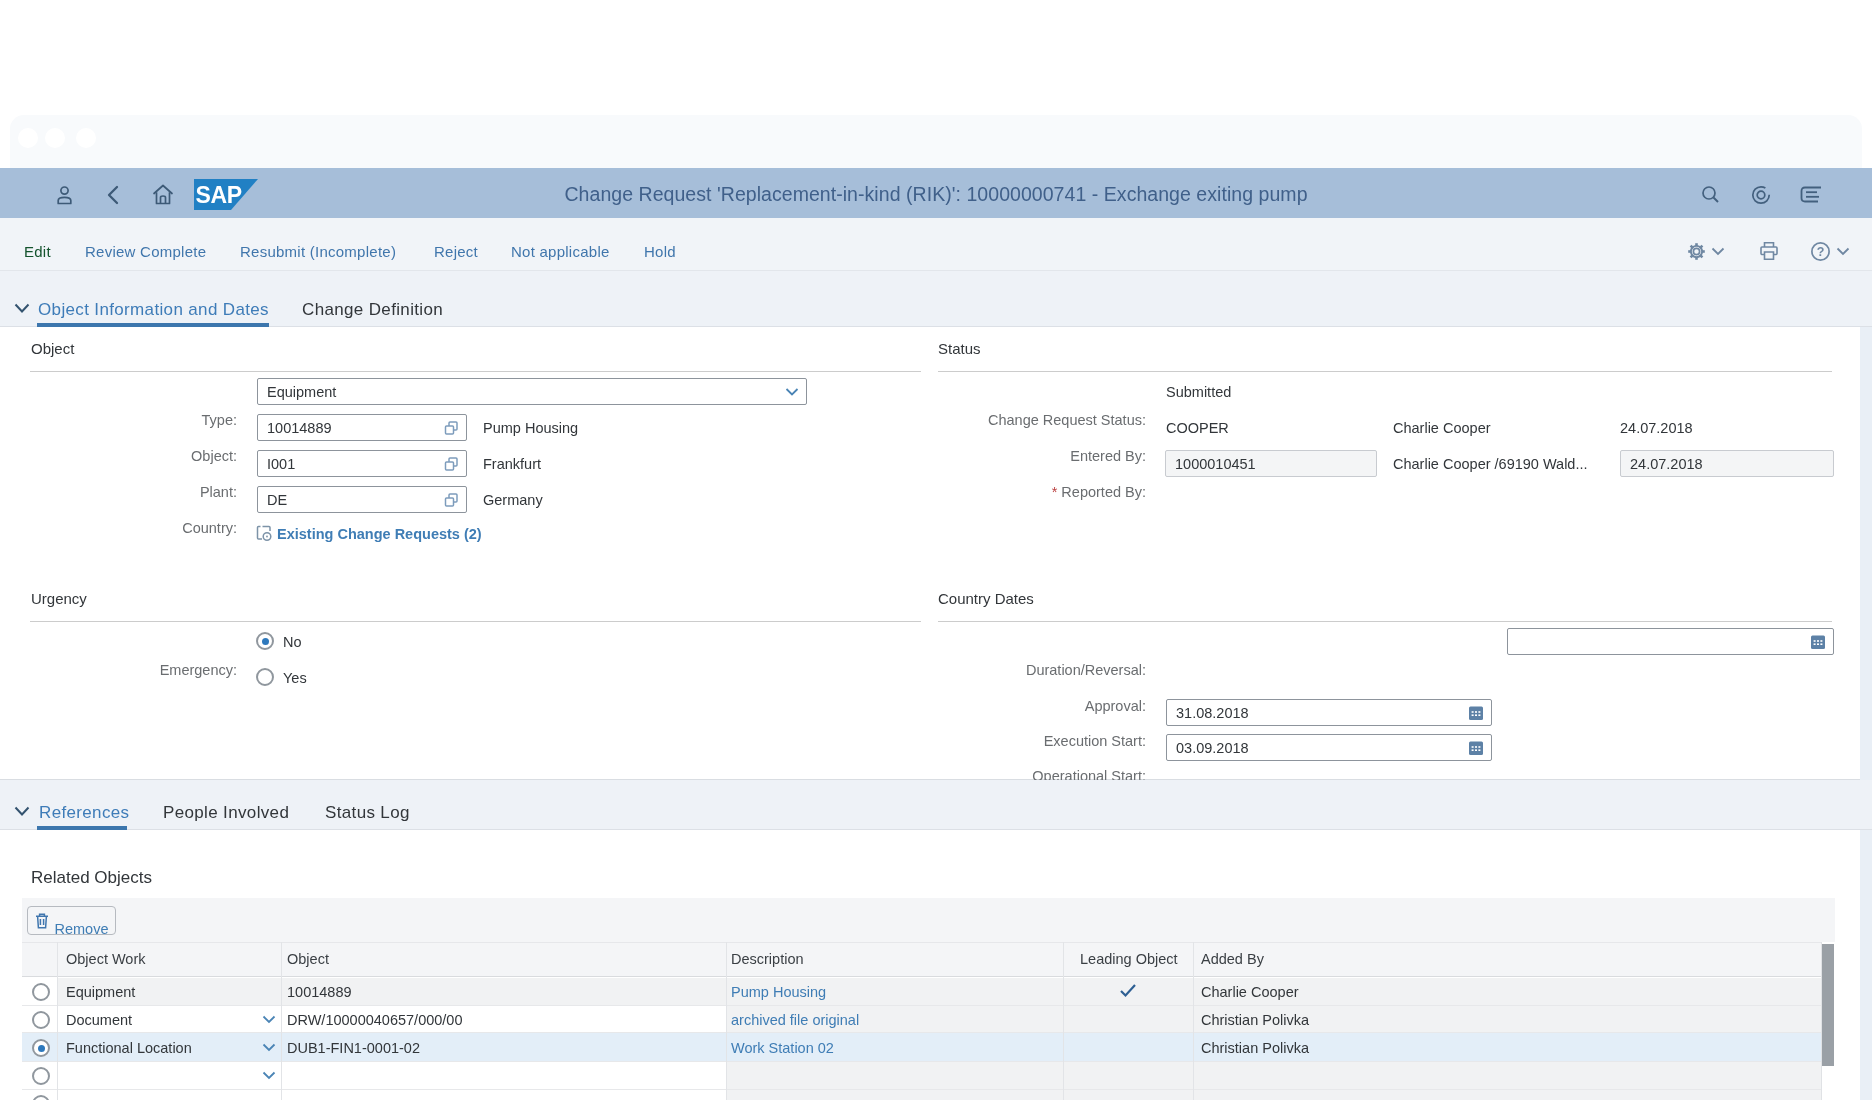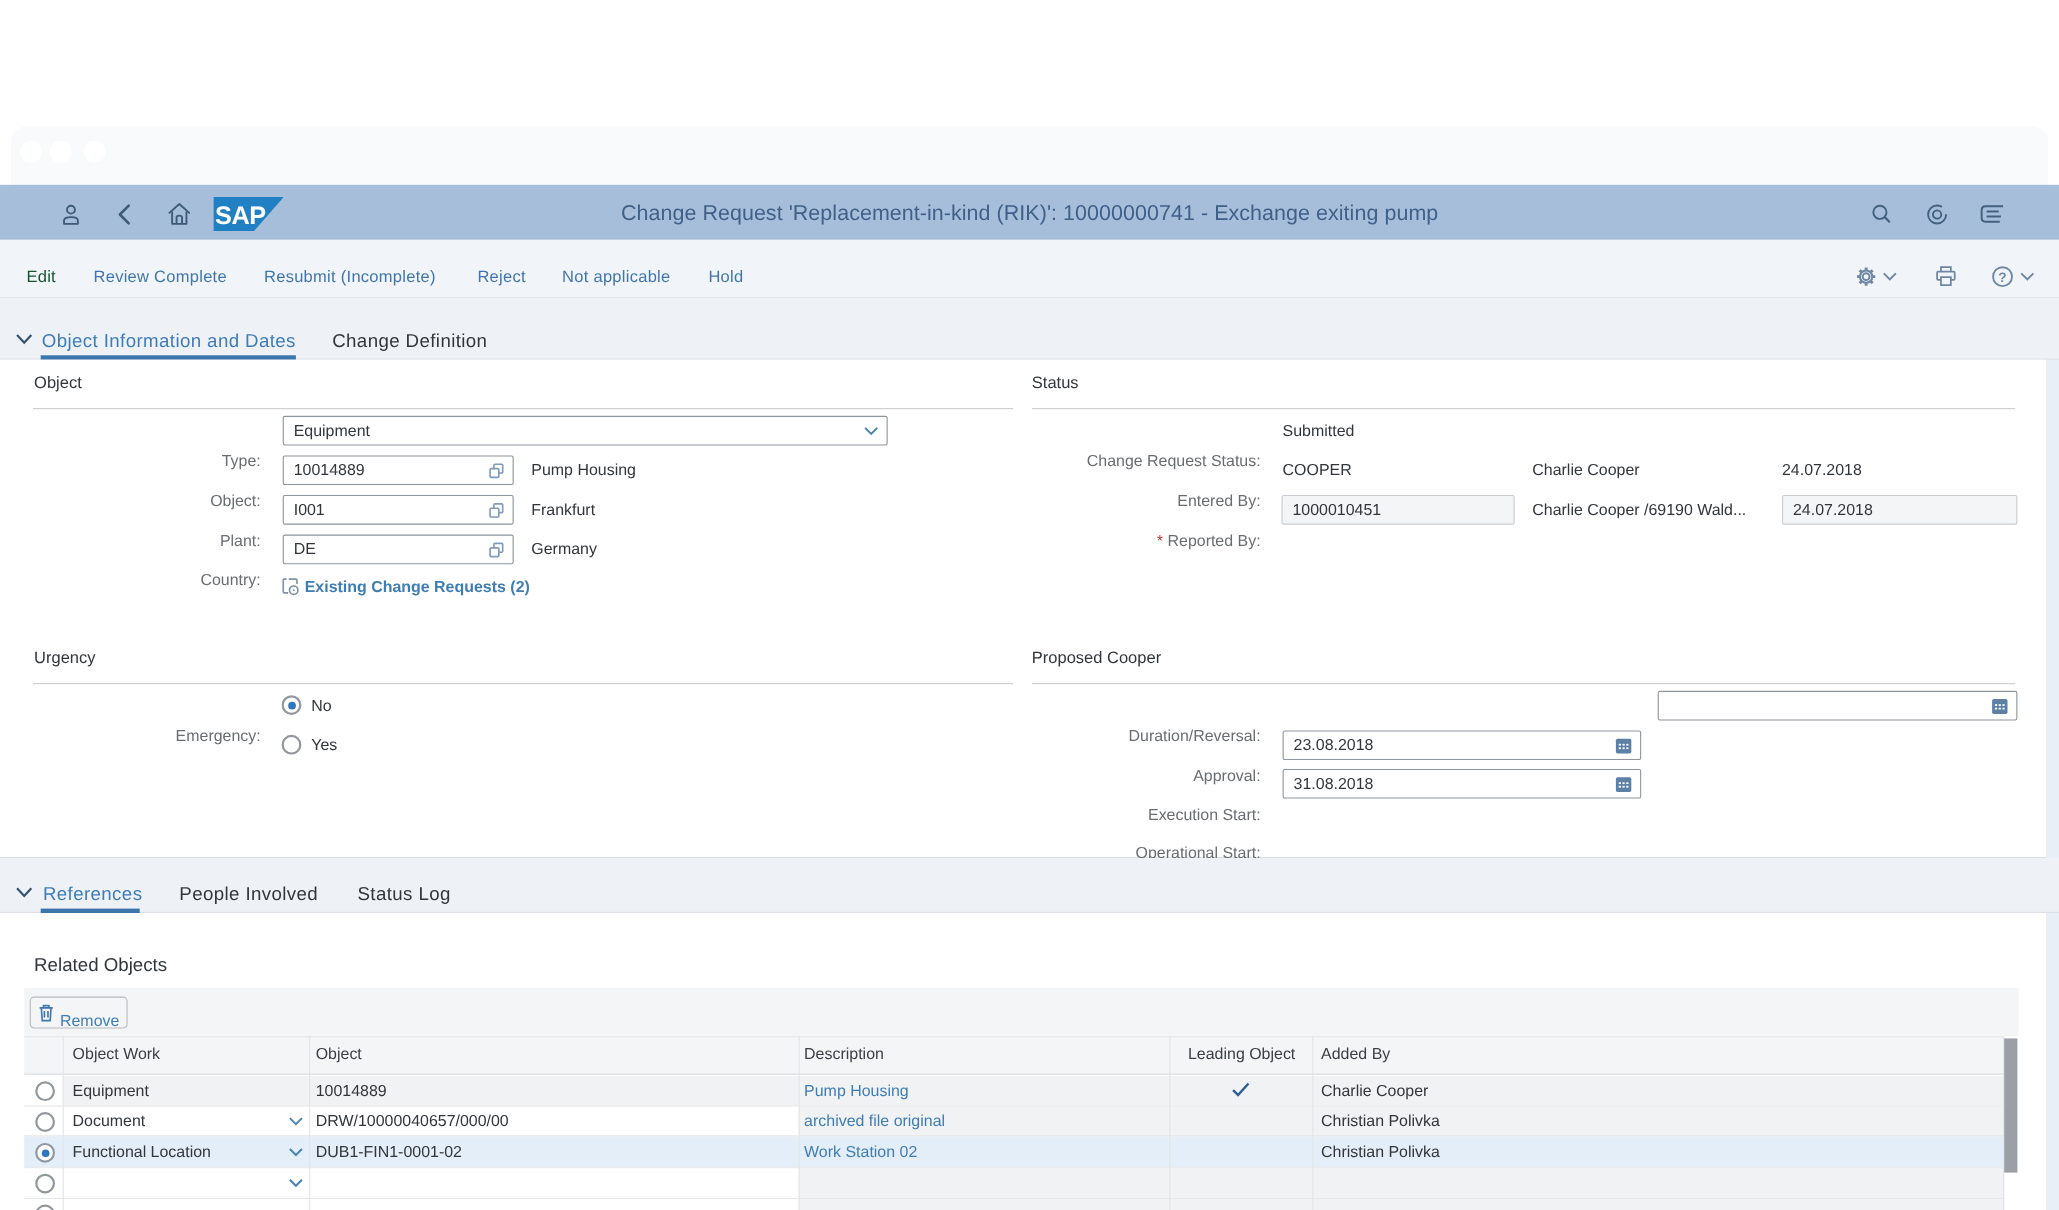--- a/index.html
+++ b/index.html
@@ -204,21 +204,21 @@
   <div class="inp ro" style="left:1620px;top:450px;width:214px;">24.07.2018</div>
 
   <div class="abs sech" style="left:31px;top:590px;">Urgency</div>
   <div class="sep" style="left:30px;top:621px;width:891px;"></div>
   <div class="lbl" style="left:30px;top:634px;width:207px;">Emergency:</div>
   <div class="radio sel" style="left:256px;top:632px;"></div>
   <div class="val" style="left:283px;top:634px;">No</div>
   <div class="radio" style="left:256px;top:668px;"></div>
   <div class="val" style="left:283px;top:670px;">Yes</div>
 
-  <div class="abs sech" style="left:938px;top:590px;">Proposed Cooper</div>
+  <div class="abs sech" style="left:938px;top:590px;">Country Dates</div>
   <div class="sep" style="left:938px;top:621px;width:894px;"></div>
 
   <div class="lbl" style="left:900px;top:634px;width:246px;">Duration/Reversal:</div>
   <div class="inp" style="left:1507px;top:628px;width:327px;">
     <span class="icr">
         <svg width="16" height="16" viewBox="0 0 16 16">
           <rect x="1" y="1.5" width="14" height="13.5" rx="1.5" fill="#5d81a6"></rect>
           <rect x="2.5" y="5" width="11" height="8.5" fill="#5d81a6"></rect>
           <g fill="#fff">
             <rect x="3.6" y="6.2" width="2" height="1.6"></rect>
@@ -226,55 +226,55 @@
             <rect x="10.4" y="6.2" width="2" height="1.6"></rect>
             <rect x="3.6" y="9.4" width="2" height="1.6"></rect>
             <rect x="7" y="9.4" width="2" height="1.6"></rect>
             <rect x="10.4" y="9.4" width="2" height="1.6"></rect>
           </g>
         </svg>
       </span>
   </div>
 
   <div class="lbl" style="left:900px;top:670px;width:246px;">Approval:</div>
-  <div class="inp" style="left:1166px;top:664px;width:326px;">23.08.2018
+
+  <div class="lbl" style="left:900px;top:705px;width:246px;">Execution Start:</div>
+  <div class="inp" style="left:1166px;top:699px;width:326px;">31.08.2018
     <span class="icr">
         <svg width="16" height="16" viewBox="0 0 16 16">
           <rect x="1" y="1.5" width="14" height="13.5" rx="1.5" fill="#5d81a6"></rect>
           <g fill="#fff">
             <rect x="3.6" y="6.2" width="2" height="1.6"></rect>
             <rect x="7" y="6.2" width="2" height="1.6"></rect>
             <rect x="10.4" y="6.2" width="2" height="1.6"></rect>
             <rect x="3.6" y="9.4" width="2" height="1.6"></rect>
             <rect x="7" y="9.4" width="2" height="1.6"></rect>
             <rect x="10.4" y="9.4" width="2" height="1.6"></rect>
           </g>
         </svg>
       </span>
   </div>
 
-  <div class="lbl" style="left:900px;top:705px;width:246px;">Execution Start:</div>
-  <div class="inp" style="left:1166px;top:699px;width:326px;">31.08.2018
+  <div class="lbl" style="left:900px;top:740px;width:246px;">Operational Start:</div>
+  <div class="inp" style="left:1166px;top:734px;width:326px;">03.09.2018
     <span class="icr">
         <svg width="16" height="16" viewBox="0 0 16 16">
           <rect x="1" y="1.5" width="14" height="13.5" rx="1.5" fill="#5d81a6"></rect>
           <g fill="#fff">
             <rect x="3.6" y="6.2" width="2" height="1.6"></rect>
             <rect x="7" y="6.2" width="2" height="1.6"></rect>
             <rect x="10.4" y="6.2" width="2" height="1.6"></rect>
             <rect x="3.6" y="9.4" width="2" height="1.6"></rect>
             <rect x="7" y="9.4" width="2" height="1.6"></rect>
             <rect x="10.4" y="9.4" width="2" height="1.6"></rect>
           </g>
         </svg>
       </span>
   </div>
 
-  <div class="lbl" style="left:900px;top:740px;width:246px;">Operational Start:</div>
-
   <div class="tabstrip" style="top:780px;height:50px;"></div>
   <svg class="abs" style="left:14px;top:806px;" width="16" height="11" viewBox="0 0 16 11">
     <polyline points="1.5,1.5 8,8.5 14.5,1.5" fill="none" stroke="#33536f" stroke-width="2"></polyline>
   </svg>
   <div class="abs tabA" style="left:39px;top:803px;">References</div>
   <div class="underln" style="left:37px;top:826px;width:90px;"></div>
   <div class="abs tabI" style="left:163px;top:803px;">People Involved</div>
   <div class="abs tabI" style="left:325px;top:803px;">Status Log</div>
 
   <div class="content2"></div>

